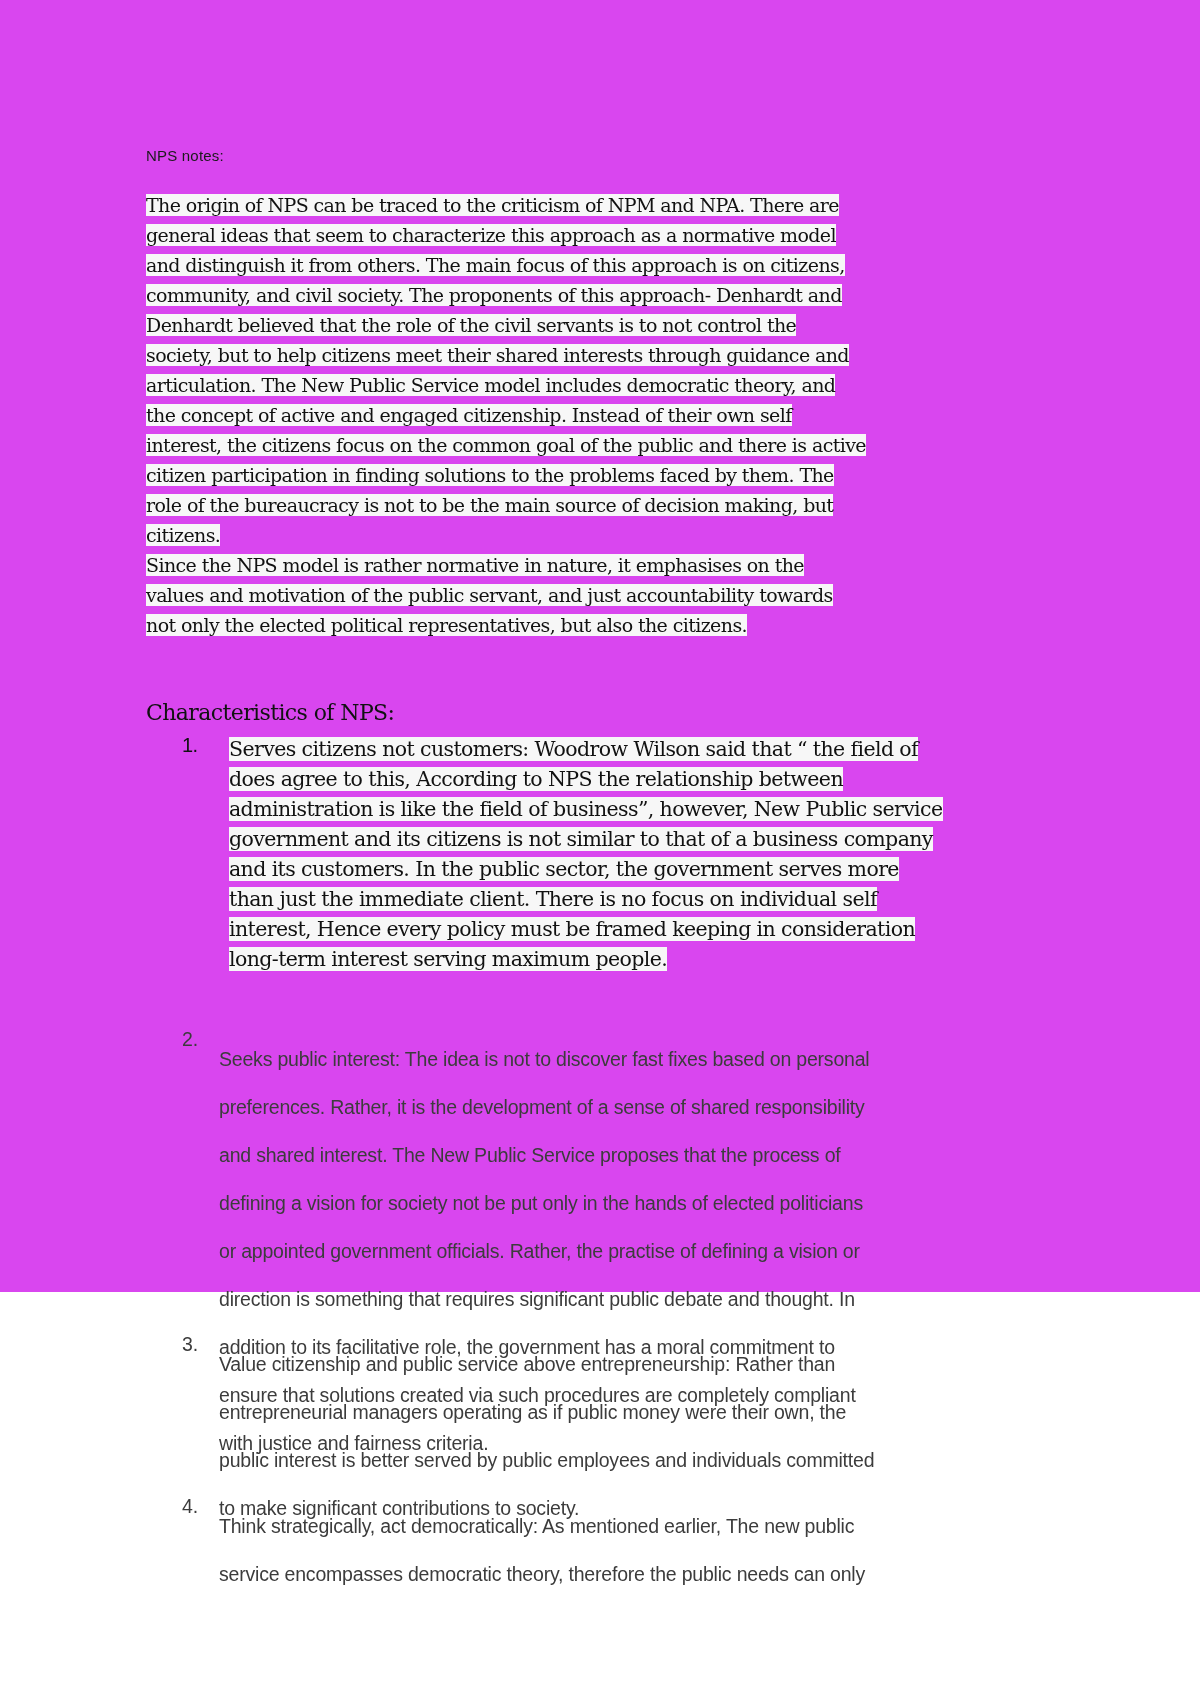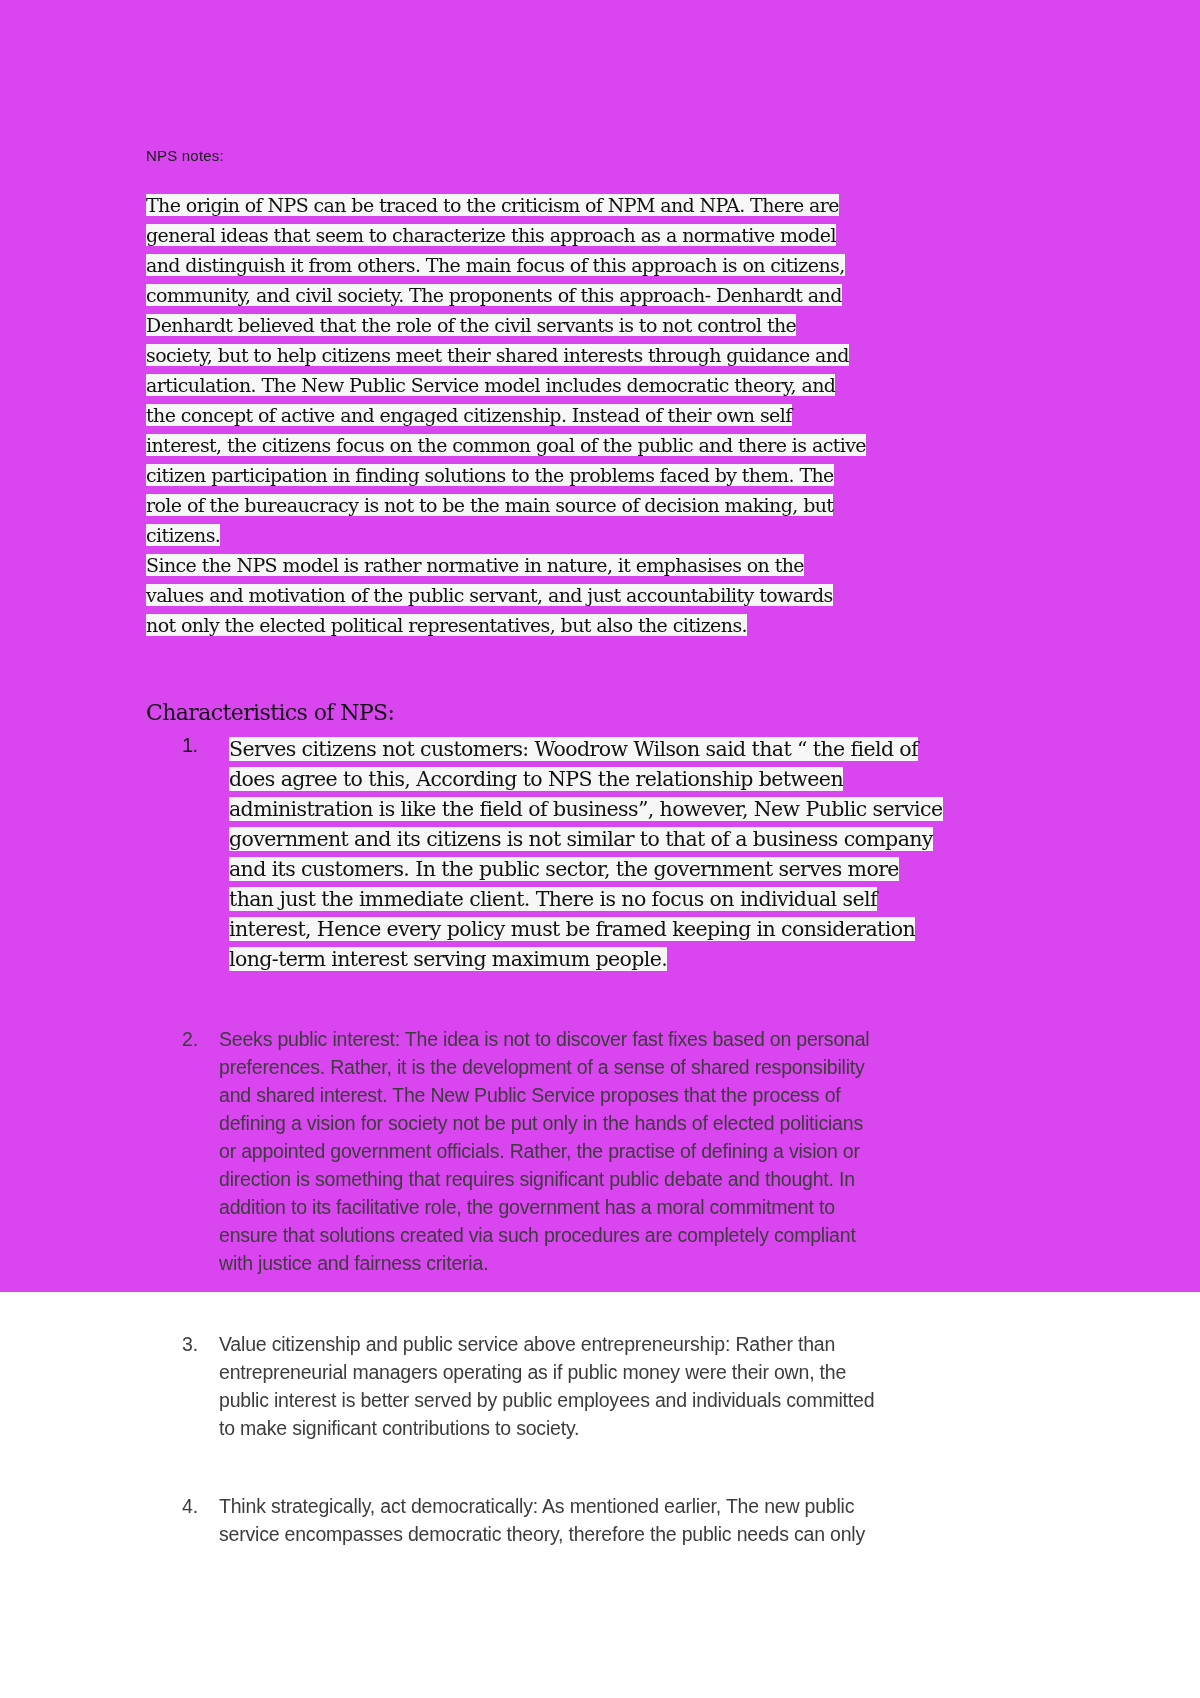--- a/index.html
+++ b/index.html
@@ -41,21 +41,21 @@
   .serif-list-item .line { display: block; white-space: nowrap; }
   .serif-list-item .line span.hl { background: #f7f7f7; }
 
   .sans-item {
     position: absolute; left: 146px; width: 940px;
     font-family: "Liberation Sans", sans-serif; font-size: 19.5px; line-height: 28px;
     color: #3c3c3c; letter-spacing: -0.2px;
   }
   .sans-item .num { position: absolute; left: 36px; top: 0; }
   .sans-item .body { position: absolute; left: 73px; top: 0; }
-  .sans-item .line { display: block; white-space: nowrap; }
+  .sans-item .line { display: block; white-space: nowrap; margin-top: 20px; }
 </style>
 </head>
 <body>
 
 <div class="page">
 
   <div class="header-note">NPS notes:</div>
 
   <div class="serif-block">
     <span class="line"><span class="hl">The origin of NPS can be traced to the criticism of NPM and NPA. There are</span></span>

